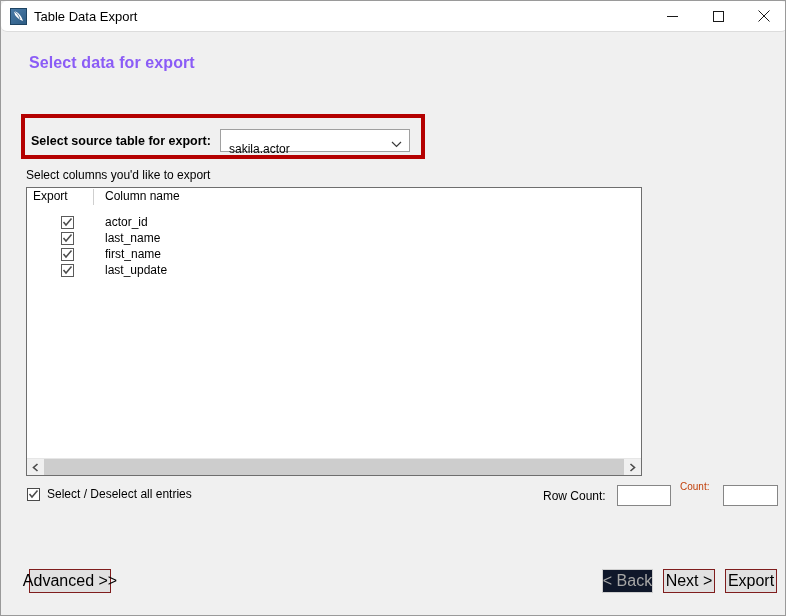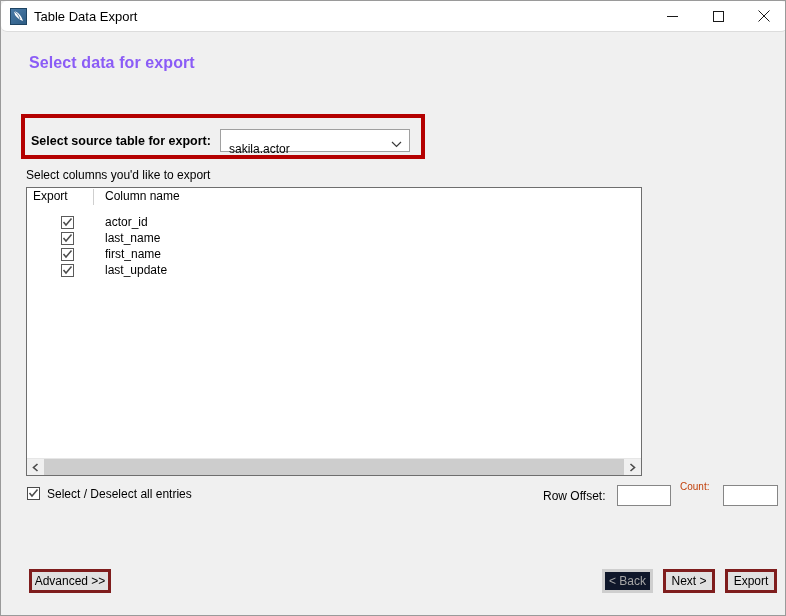--- a/index.html
+++ b/index.html
@@ -211,21 +211,21 @@
     left: 17px; top: 0;
     width: 625px; height: 16px;
     background: #cdcdcd;
   }
 
   
   #selectall-row {
     position: absolute;
     left: 26px; top: 486px;
     display: flex;
-    align-items: flex-start;
+    align-items: center;
   }
   #selectall-check {
     width: 13px; height: 13px;
     background: #ffffff;
     border: 1px solid #4a4a4a;
     box-sizing: border-box;
     margin-right: 7px;
   }
   #selectall-label {
     font-size: 12px;
@@ -260,26 +260,26 @@
     background: #ffffff;
     border: 1px solid #868686;
     box-sizing: border-box;
   }
 
   
   .btn {
     position: absolute;
     height: 24px;
     background: #e1e1e1;
-    border: 3px solid #7f1d1d;
+    border: 1px solid #7f1d1d;
     box-sizing: border-box;
     display: flex;
     align-items: center;
     justify-content: center;
-    font-size: 12px;
+    font-size: 16px;
     color: #000;
     white-space: nowrap;
   }
   #btn-advanced {
     left: 28px; top: 568px;
     width: 82px;
   }
   #btn-back {
     left: 601px; top: 568px;
     width: 51px;
@@ -412,21 +412,21 @@
 
   <div id="selectall-row">
     <span id="selectall-check">
       <svg width="11" height="11" viewBox="0 0 11 11">
         <path d="M1.5 5 L4 8 L9.5 1.5" stroke="#4c4c4c" stroke-width="1.5" fill="none"></path>
       </svg>
     </span>
     <span id="selectall-label">Select / Deselect all entries</span>
   </div>
 
-  <div id="rowoffset-label">Row Offset:</div>
+  <div id="rowoffset-label">Row Count:</div>
   <div id="rowoffset-input"></div>
 
   <div id="count-label">Count:</div>
   <div id="count-input"></div>
 
   <div class="btn" id="btn-advanced">Advanced &gt;&gt;</div>
   <div class="btn" id="btn-back">&lt; Back</div>
   <div class="btn" id="btn-next">Next &gt;</div>
   <div class="btn" id="btn-cancel">Export</div>
 

